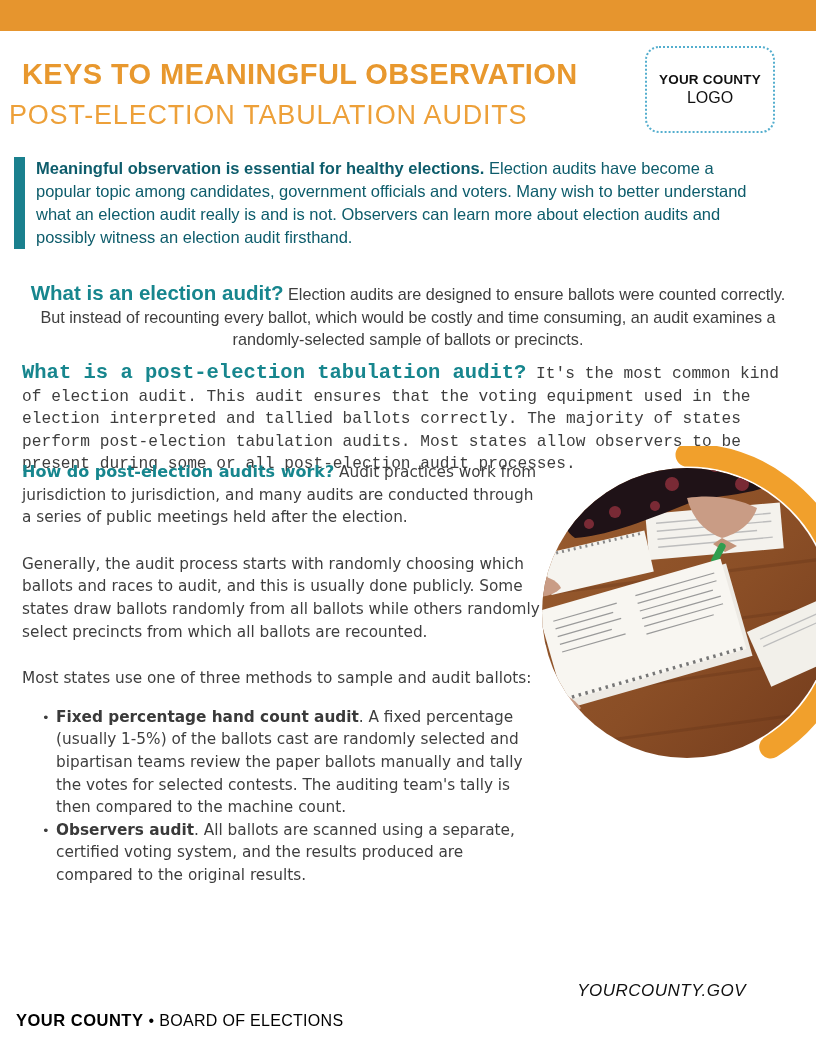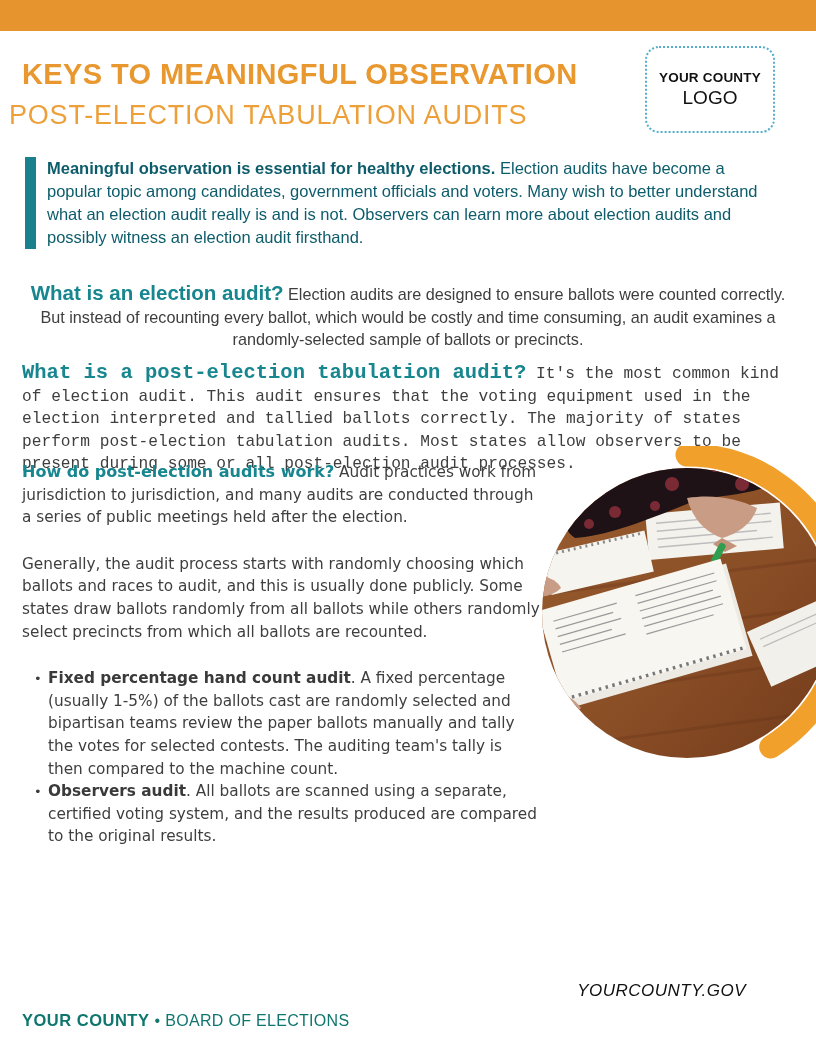--- a/index.html
+++ b/index.html
@@ -7,37 +7,37 @@
         font-family:"Liberation Sans", sans-serif;color:#3e3e3e;}
   .topbar{position:absolute;left:0;top:0;width:816px;height:31px;background:#E6952E;}
   .title{position:absolute;left:22px;top:58px;font-size:29px;font-weight:700;
          color:#E8982E;letter-spacing:0.4px;white-space:nowrap;}
   .subtitle{position:absolute;left:9px;top:100px;font-size:27px;font-weight:400;
          color:#EDA039;letter-spacing:0.8px;white-space:nowrap;}
   .logo-box{position:absolute;left:645px;top:46px;width:130px;height:87px;box-sizing:border-box;
          border:2px dotted #54AECE;border-radius:14px;display:flex;flex-direction:column;
          align-items:center;justify-content:center;background:#fff;}
   .logo-line1{font-size:13.5px;font-weight:700;color:#111;letter-spacing:0.2px;}
-  .logo-line2{font-size:19px;font-weight:400;color:#111;margin-top:2px;}
-  .intro{position:absolute;left:25px;top:157px;width:730px;border-left:11px solid #1A808E;
+  .logo-line2{font-size:16px;font-weight:400;color:#111;margin-top:2px;}
+  .intro{position:absolute;left:14px;top:157px;width:730px;border-left:11px solid #1A808E;
          padding-left:11px;color:#0D5C6B;font-size:16.5px;line-height:23px;}
   .intro b{font-weight:700;}
   .sec{position:absolute;left:22px;font-size:16.2px;line-height:22.6px;color:#3e3e3e;}
   .sec-h{font-size:20.5px;font-weight:700;color:#17868E;}
   .s1{top:282px;width:772px;text-align:center;}
   .s2{top:362px;width:772px;font-family:Liberation Mono, monospace;}
   .s3{top:461px;width:524px;font-family:"DejaVu Sans", sans-serif;font-size:15.3px;line-height:22.6px;}
   .s3 .sec-h{font-family:"DejaVu Sans", sans-serif;font-size:16px;}
   .s3 p{margin:0 0 24px 0;}
-  .bullets{list-style:none;margin:8px;padding:0 0 0 18px;}
+  .bullets{list-style:none;margin:16px;padding:0 0 0 18px;}
   .bullets li{position:relative;margin:0;}
   .bullets li::before{content:"\2022";position:absolute;left:-14px;top:1px;font-size:13px;color:#3e3e3e;}
   .blead{font-weight:700;color:#3a3a3a;}
   .photo-wrap{position:absolute;left:537px;top:446px;width:306px;height:330px;}
-  .footer-left{position:absolute;left:22px;top:1011px;font-size:16px;color:#0f766e;letter-spacing:0.3px;white-space:nowrap;}
+  .footer-left{position:absolute;left:16px;top:1011px;font-size:16px;color:#000000;letter-spacing:0.3px;white-space:nowrap;}
   .footer-left .fb{font-weight:700;font-size:16.5px;letter-spacing:0.5px;}
   .footer-left .sep{margin:0 5px;}
   .footer-right{position:absolute;right:70px;top:981px;font-size:17px;font-style:italic;
          color:#101010;letter-spacing:0.5px;white-space:nowrap;}
 </style>
 </head>
 <body>
 
 <div class="page">
 
@@ -61,20 +61,21 @@
 
   <div class="sec s2">
     <span class="sec-h">What is a post-election tabulation audit?</span><span> It's the most common kind of election audit. This audit ensures that the voting equipment used in the election interpreted and tallied ballots correctly. The majority of  states perform post-election tabulation audits. Most states allow observers to be present during some or all post-election audit processes.</span>
   </div>
 
   <div class="sec s3">
     <p>
       <span class="sec-h">How do post-election audits work?</span><span> Audit practices work from jurisdiction to jurisdiction, and many audits are conducted through a series of public meetings held after the election.</span>
     </p>
     <p>Generally, the audit process starts with randomly choosing which ballots and races to audit, and this is usually done publicly. Some states draw ballots randomly from all ballots while others randomly select precincts from which all ballots are recounted.</p>
+    <p style="margin-bottom:2px;">Most states use one of three methods to sample and audit ballots:</p>
     <ul class="bullets">
       <li>
         <span class="blead">Fixed percentage hand count audit</span><span>. A fixed percentage (usually 1-5%) of the ballots cast are randomly selected and bipartisan teams review the paper ballots manually and tally the votes for selected contests. The auditing team's tally is then compared to the machine count.</span>
       </li>
       <li>
         <span class="blead">Observers audit</span><span>. All ballots are scanned using a separate, certified voting system, and the results produced are compared to the original results.</span>
       </li>
     </ul>
   </div>
 

